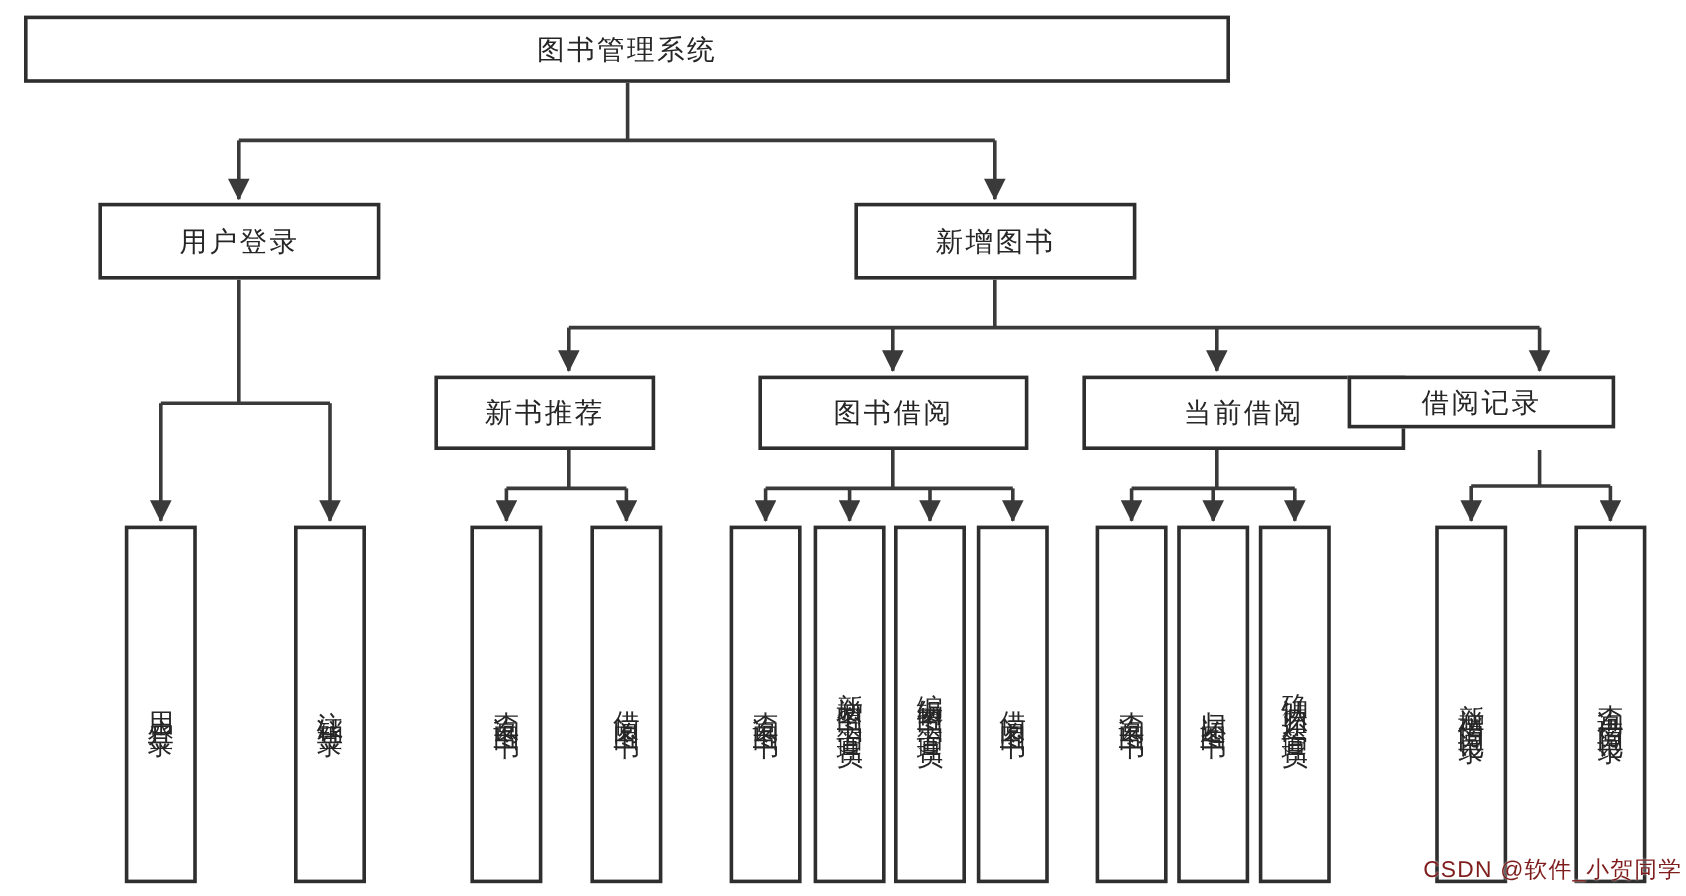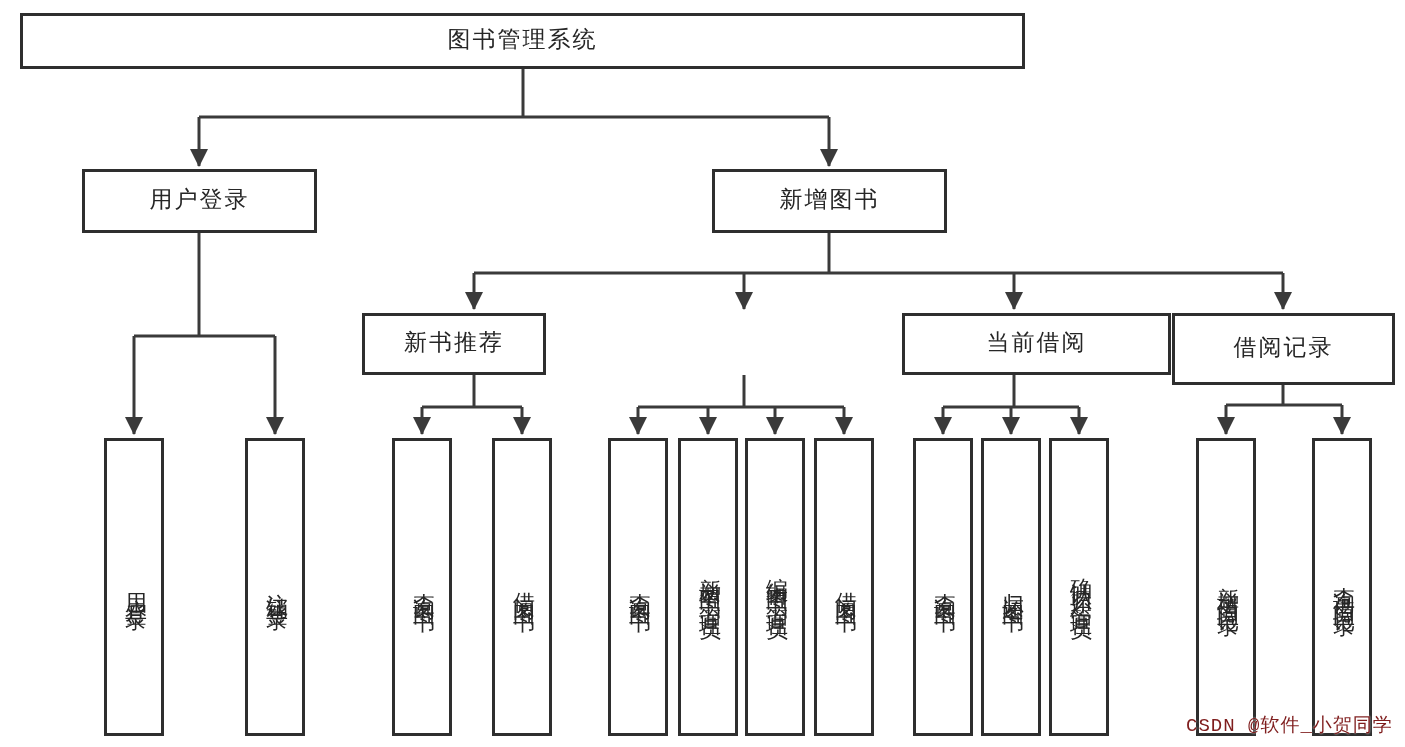--- a/index.html
+++ b/index.html
@@ -1,21 +1,21 @@
 <!DOCTYPE html>
 <html><head>
 <meta charset="utf-8">
 <style>
   html,body{margin:0;padding:0;}
   body{
     width:1405px;height:747px;position:relative;overflow:hidden;
     background:#ffffff;
     font-family:"Liberation Sans","DejaVu Sans",sans-serif;
   }
-  #stage{position:absolute;inset:0;width:1405px;height:747px;font-family:Liberation Mono, monospace;}
+  #stage{position:absolute;inset:0;width:1405px;height:747px;}
   svg.connectors{position:absolute;left:0;top:0;z-index:1;}
   .node{
     position:absolute;z-index:2;box-sizing:border-box;
     background:#ffffff;border:3px solid #2e2e2e;color:#262626;
     display:flex;align-items:center;justify-content:center;
   }
   .hnode{font-size:23px;letter-spacing:2px;line-height:1;}
   .vnode{
     font-size:22px;
     writing-mode:vertical-rl;-webkit-writing-mode:vertical-rl;
@@ -91,22 +91,23 @@
       </g>
     </g>
   </svg>
 
   <div class="node hnode" style="left:20px;top:13px;width:1005px;height:56px">图书管理系统</div>
 
   <div class="node hnode" style="left:82px;top:169px;width:235px;height:64px">用户登录</div>
   <div class="node hnode" style="left:712px;top:169px;width:235px;height:64px">新增图书</div>
 
   <div class="node hnode" style="left:362px;top:313px;width:184px;height:62px">新书推荐</div>
+  <div class="node hnode" style="left:632px;top:313px;width:225px;height:62px">图书借阅</div>
   <div class="node hnode" style="left:902px;top:313px;width:269px;height:62px">当前借阅</div>
-  <div class="node hnode" style="left:1172px;top:313px;width:223px;height:72px">借阅记录</div>
+  <div class="node hnode" style="left:1123px;top:313px;width:223px;height:44px">借阅记录</div>
 
   <div class="node vnode" style="left:104px;top:438px;width:60px;height:298px">用户登录</div>
   <div class="node vnode" style="left:245px;top:438px;width:60px;height:298px">注销登录</div>
 
   <div class="node vnode" style="left:392px;top:438px;width:60px;height:298px">查询图书</div>
   <div class="node vnode" style="left:492px;top:438px;width:60px;height:298px">借阅图书</div>
 
   <div class="node vnode" style="left:608px;top:438px;width:60px;height:298px">查询图书</div>
   <div class="node vnode" style="left:678px;top:438px;width:60px;height:298px">新增图书（管理员）</div>
   <div class="node vnode" style="left:745px;top:438px;width:60px;height:298px">编辑图书（管理员）</div>

